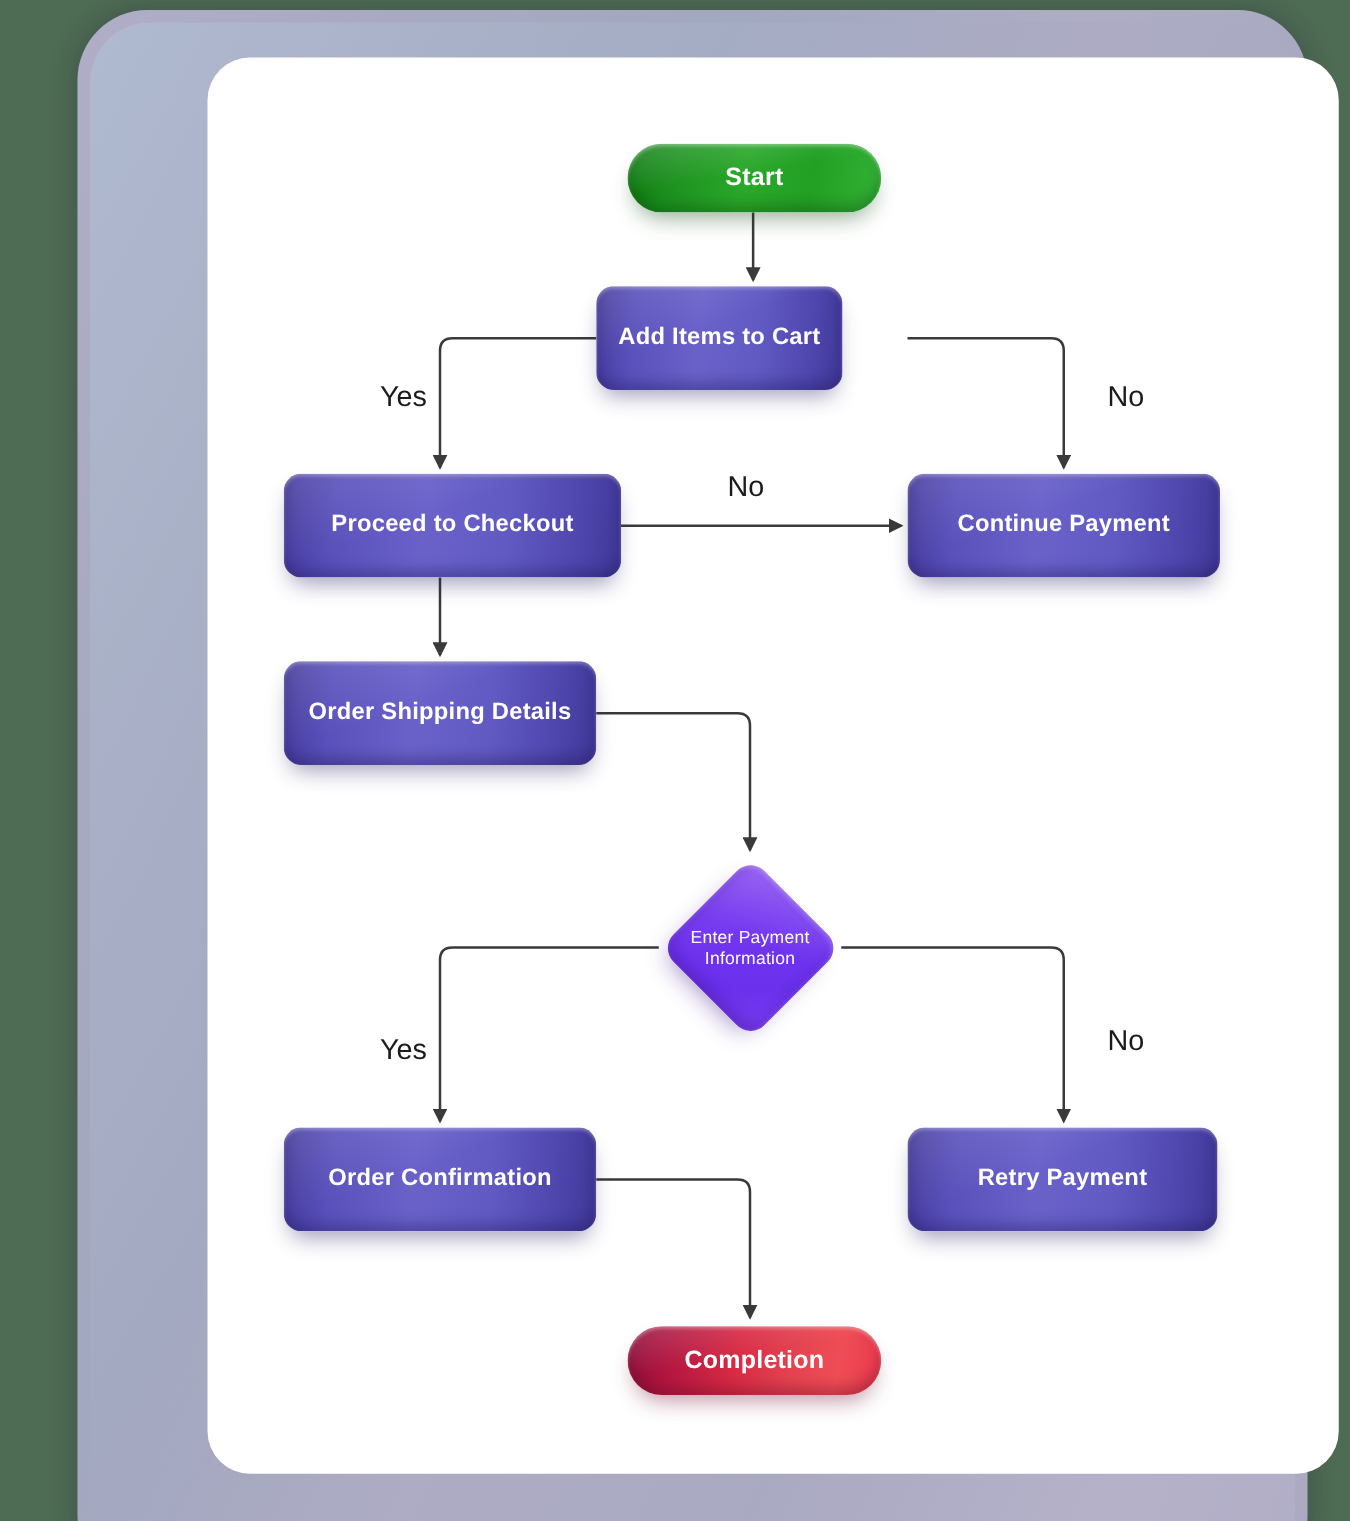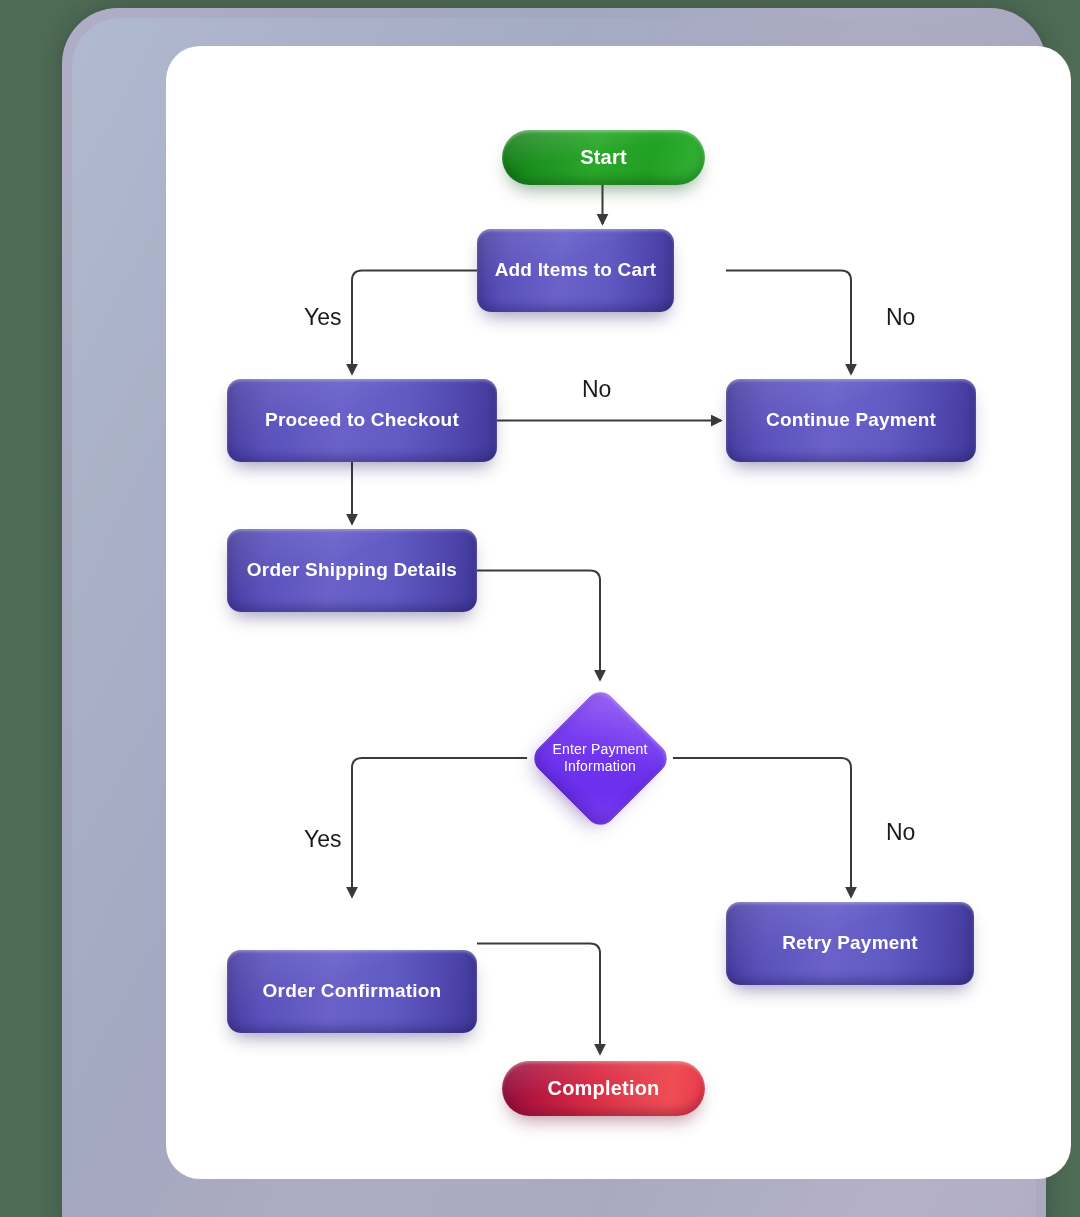--- a/index.html
+++ b/index.html
@@ -204,40 +204,40 @@
             <path d="M 311 374.5 L 555 374.5" marker-end="url(#arrow)"></path>
             <path d="M 186 416 L 186 478" marker-end="url(#arrow)"></path>
             <path d="M 311 524.5 L 424 524.5 Q 434 524.5 434 534.5 L 434 634" marker-end="url(#arrow)"></path>
             <path d="M 361 712 L 196 712 Q 186 712 186 722 L 186 851" marker-end="url(#arrow)"></path>
             <path d="M 507 712 L 675 712 Q 685 712 685 722 L 685 851" marker-end="url(#arrow)"></path>
             <path d="M 311 897.5 L 424 897.5 Q 434 897.5 434 907.5 L 434 1008" marker-end="url(#arrow)"></path>
           </g>
       </svg>
 
       <div id="nodes">
-          <div class="node terminator start" style="left: 336px; top: 69px; width: 203px; height: 55px; margin-top: 15px;">
+          <div class="node terminator start" style="left: 336px; top: 69px; width: 203px; height: 55px;">
             <span>Start</span>
           </div>
           <div class="node process" style="left: 311px; top: 183px; width: 197px; height: 83px;">
             <span>Add Items to Cart</span>
           </div>
           <div class="node process" style="left: 61px; top: 333px; width: 270px; height: 83px;">
             <span>Proceed to Checkout</span>
           </div>
           <div class="node process" style="left: 560px; top: 333px; width: 250px; height: 83px;">
             <span>Continue Payment</span>
           </div>
           <div class="node process" style="left: 61px; top: 483px; width: 250px; height: 83px;">
             <span>Order Shipping Details</span>
           </div>
           <div class="node decision" style="left: 361px; top: 639px; width: 146px; height: 146px;">
             <div class="diamond-bg"></div>
             <div class="diamond-label">Enter Payment Information</div>
           </div>
-          <div class="node process" style="left: 61px; top: 856px; width: 250px; height: 83px; margin-top: 48px;">
+          <div class="node process" style="left: 61px; top: 856px; width: 250px; height: 83px;">
             <span>Order Confirmation</span>
           </div>
           <div class="node process" style="left: 560px; top: 856px; width: 248px; height: 83px;">
             <span>Retry Payment</span>
           </div>
           <div class="node terminator end" style="left: 336px; top: 1015px; width: 203px; height: 55px;">
             <span>Completion</span>
           </div>
         </div>
       <div id="edge-label-layer">

